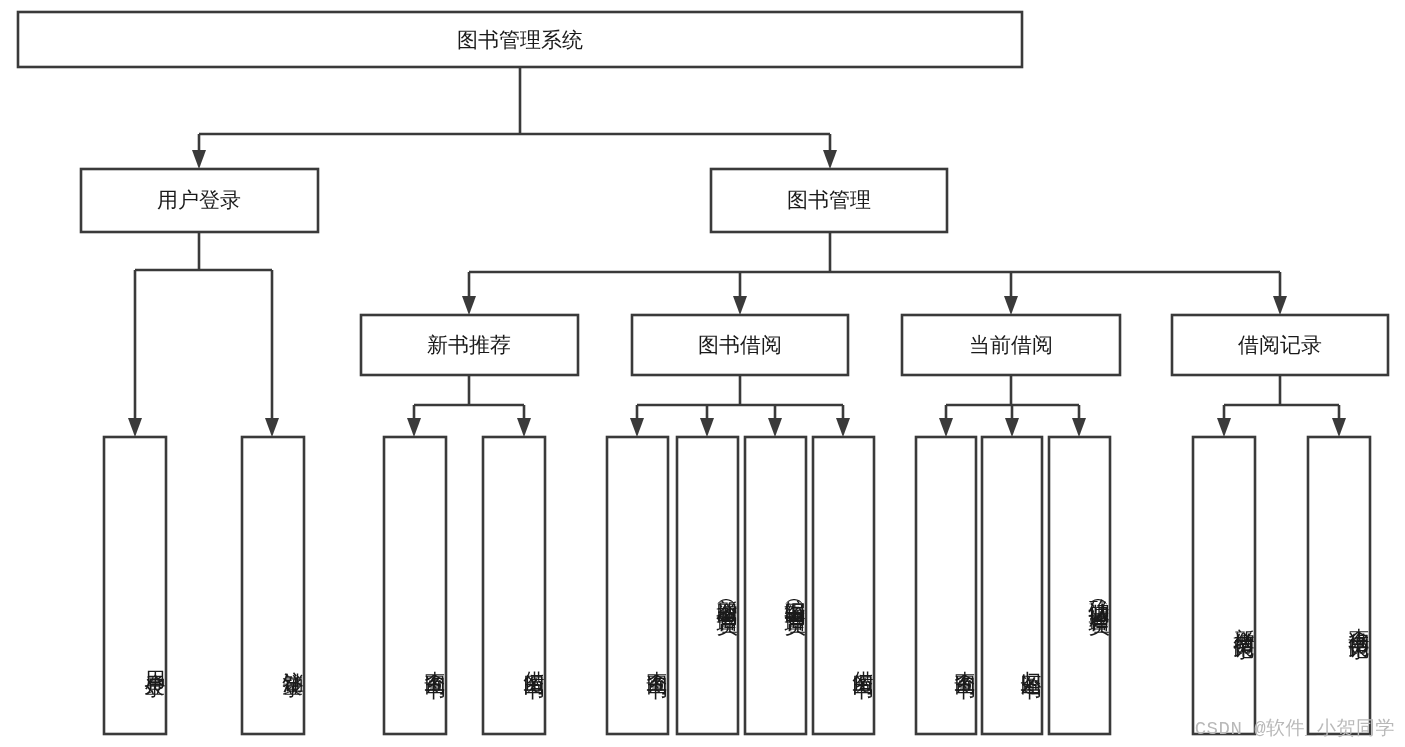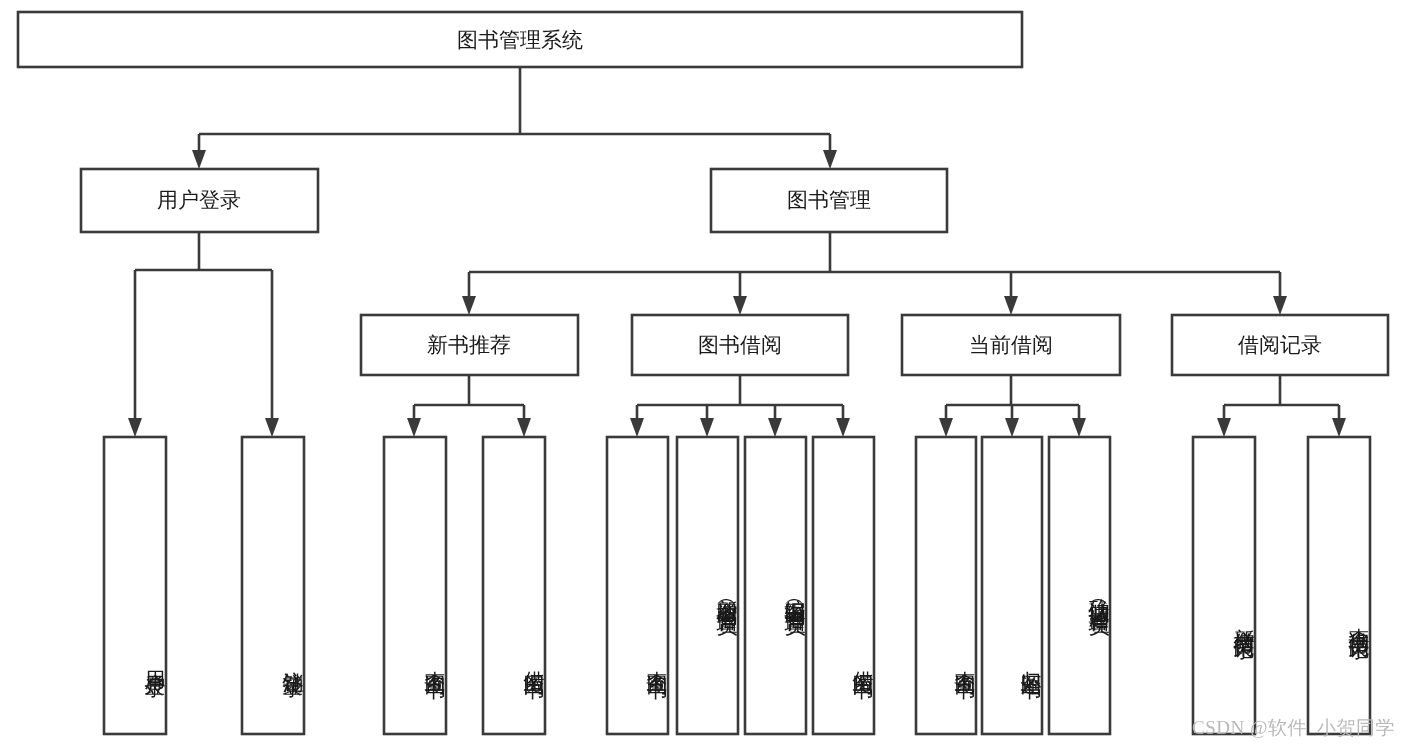--- a/index.html
+++ b/index.html
@@ -67,21 +67,21 @@
     line-height: 1.06;
     letter-spacing: 2.5px;
     color: #1a1a1a;
     white-space: nowrap;
     pointer-events: none;
   }
   #watermark {
     position: absolute;
     right: 10px;
     bottom: 6px;
-    font-family: Liberation Serif, serif;
+    font-family: Liberation Mono, monospace;
     font-size: 19px;
     color: #b9b9b9;
     letter-spacing: 0.5px;
     white-space: nowrap;
   }
 </style>
 </head>
 <body>
 
 <div id="diagram-root">

